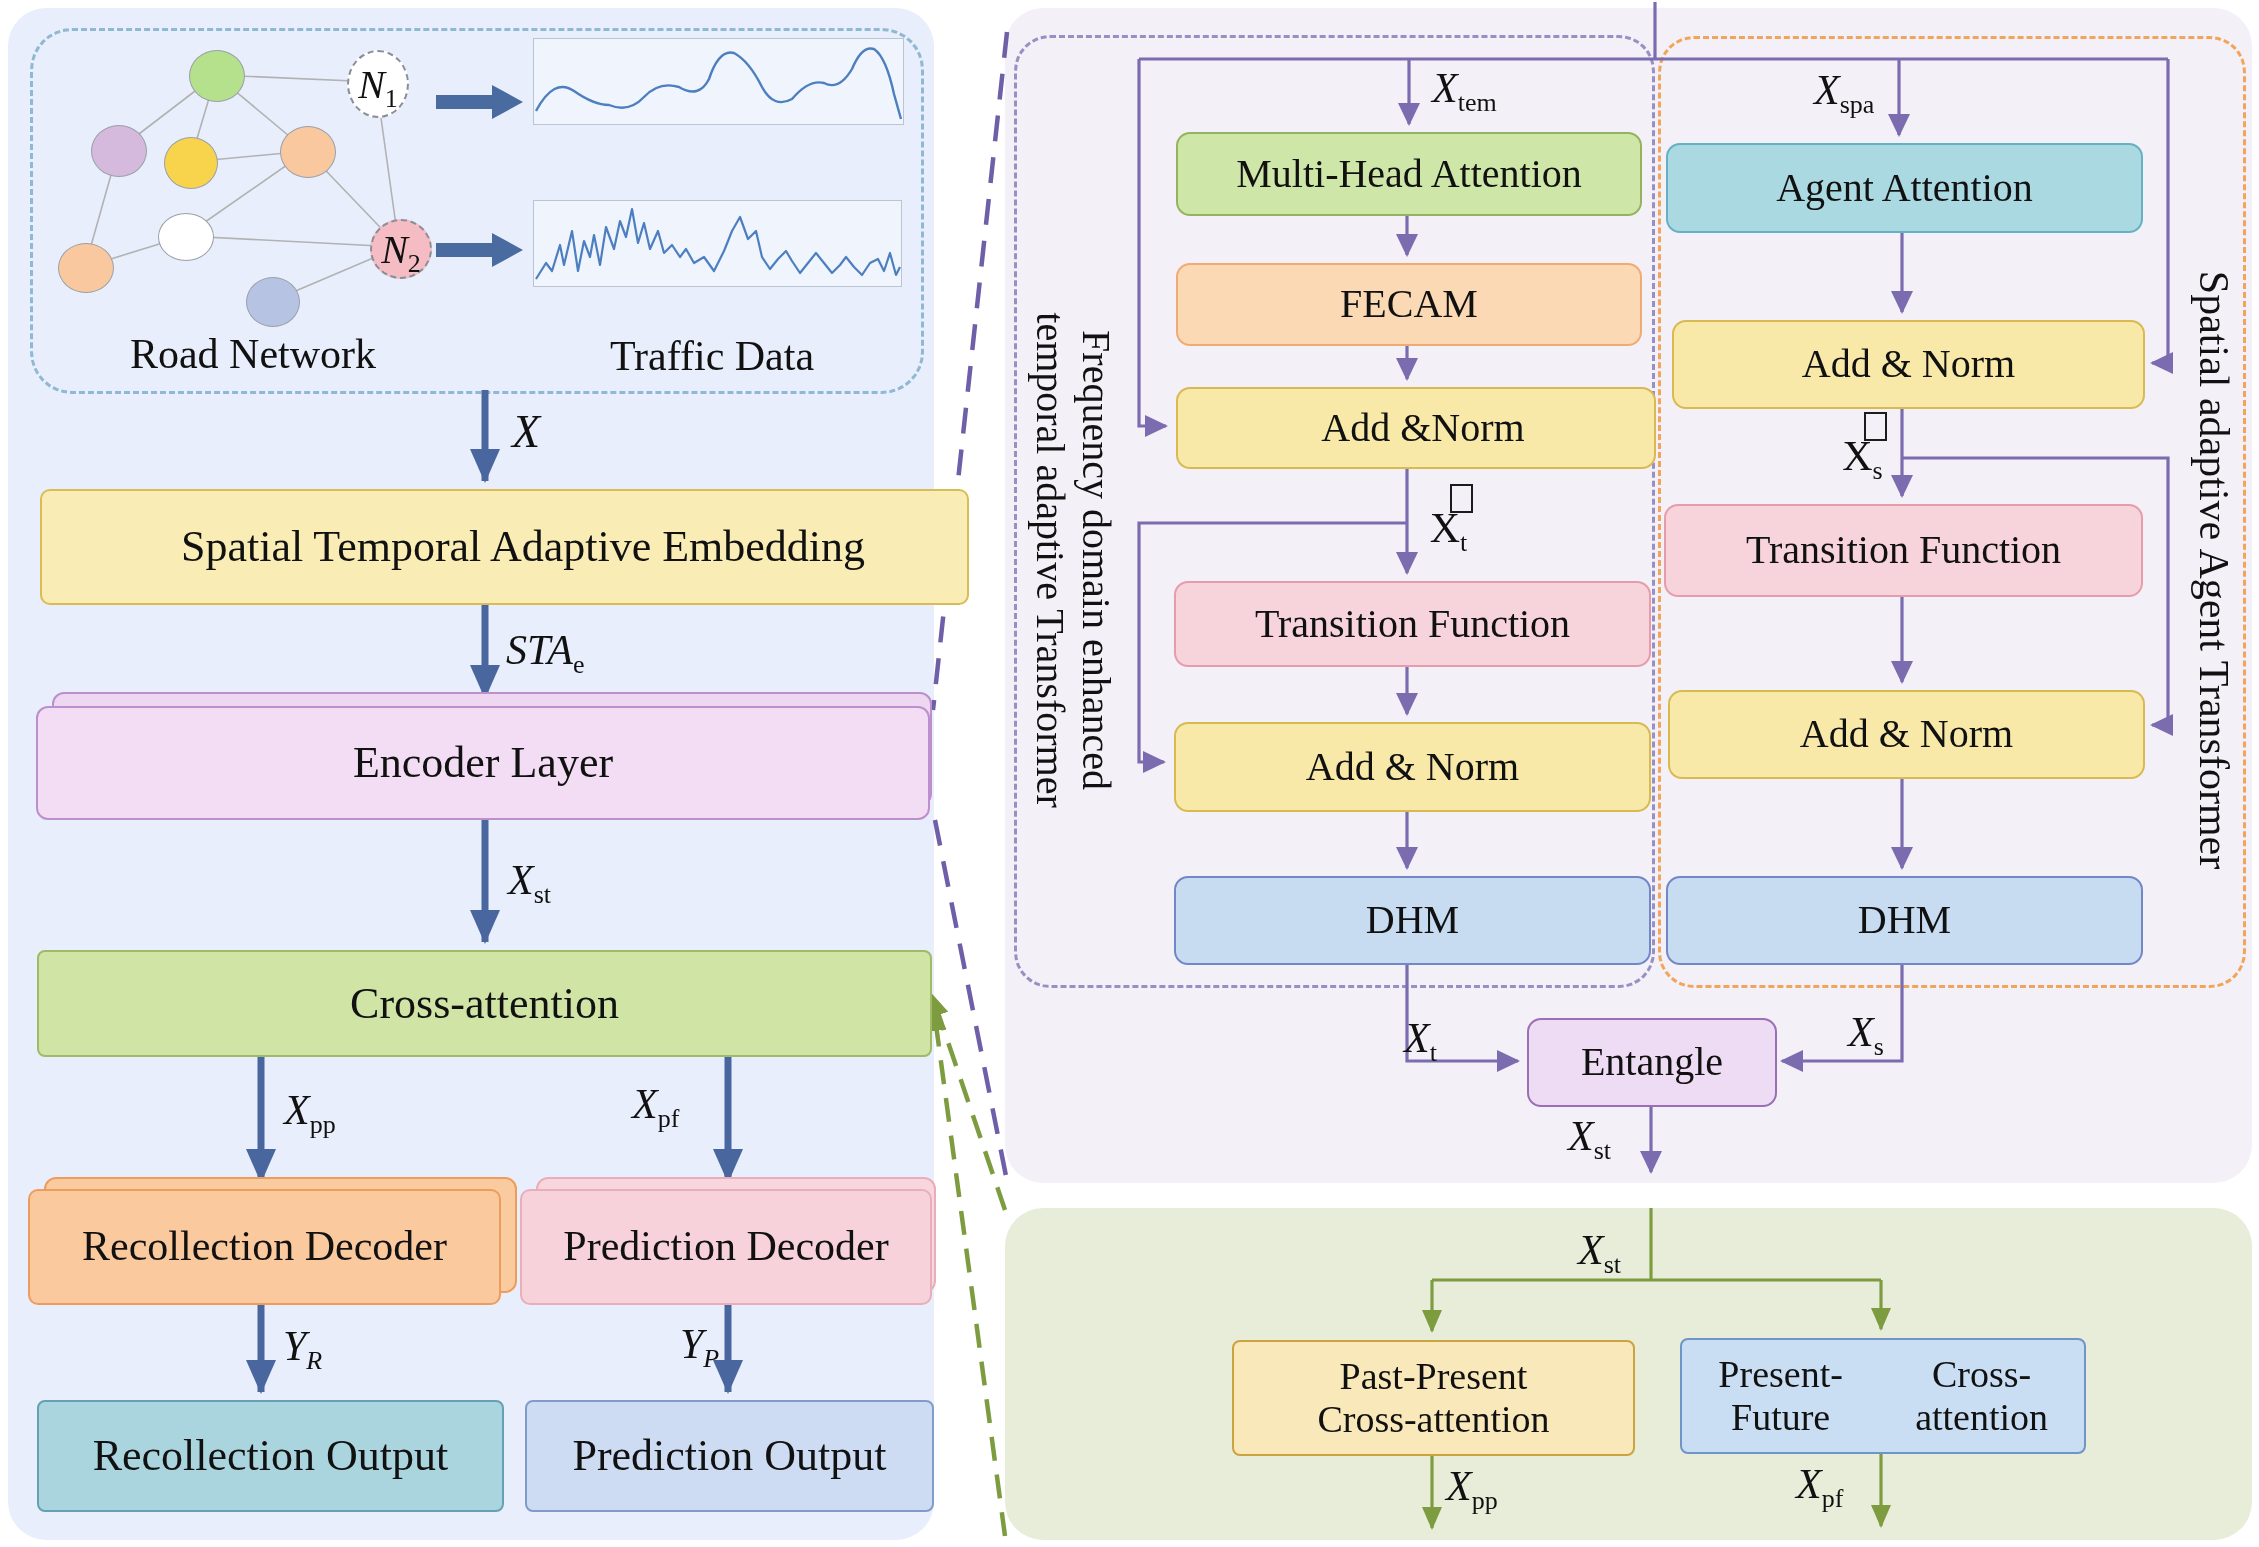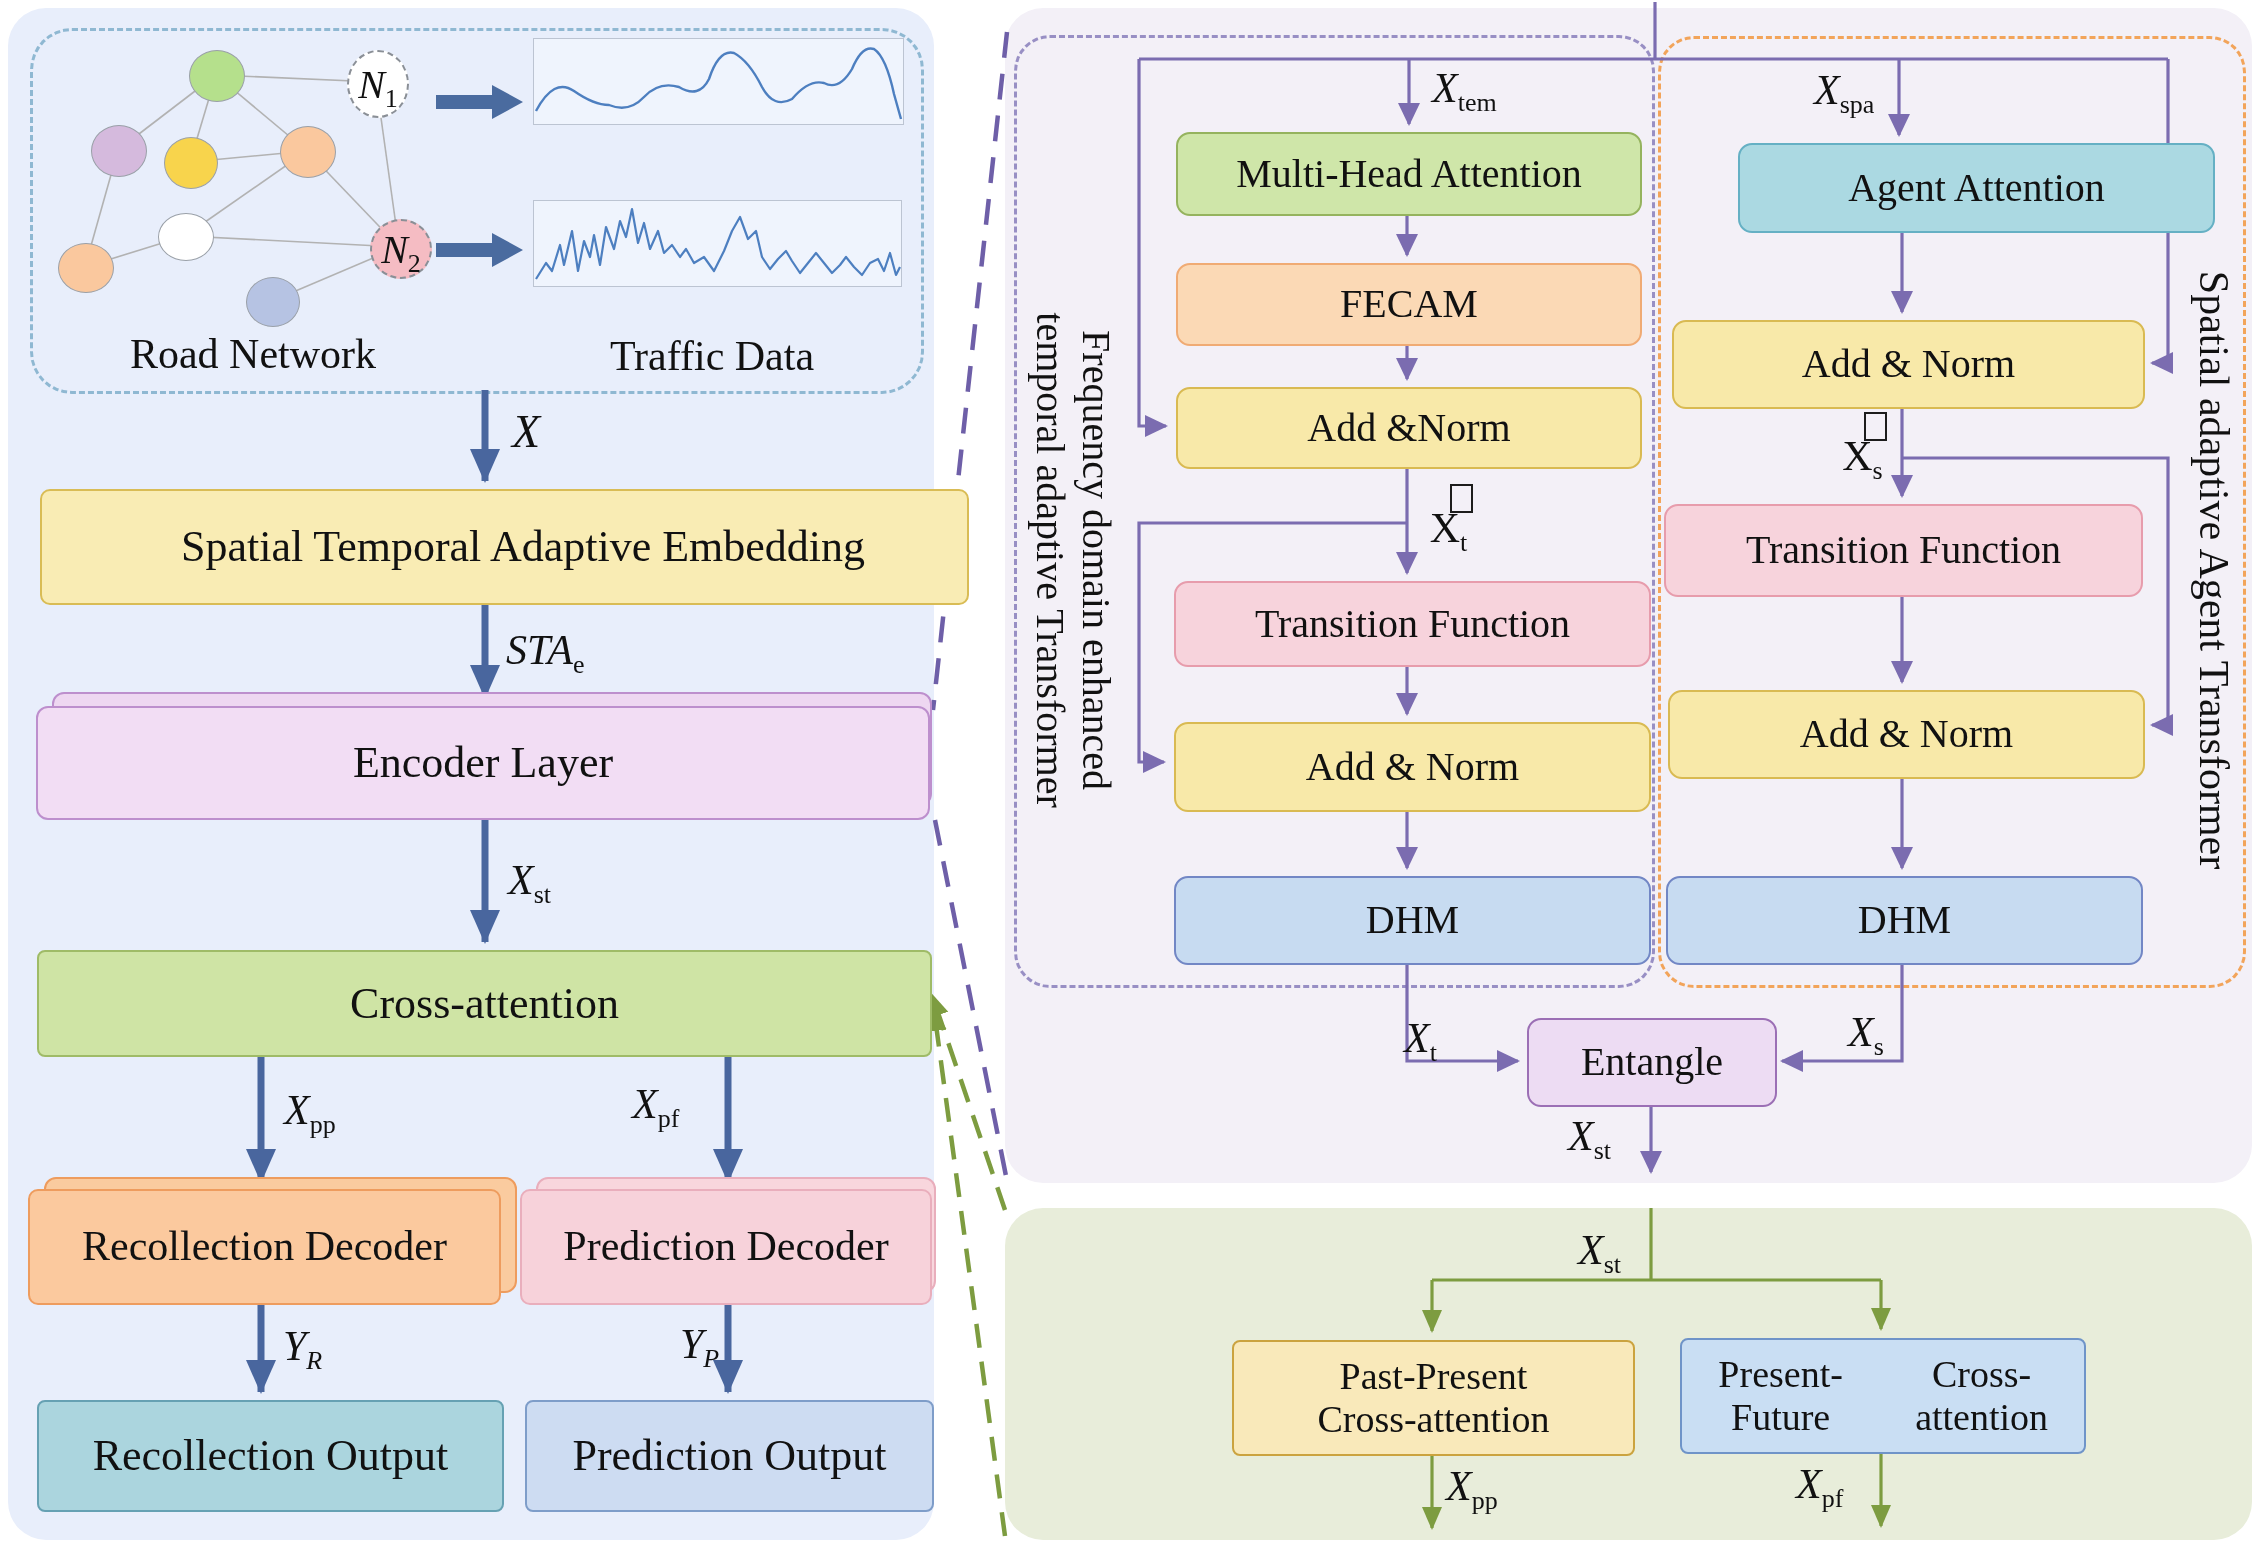--- a/index.html
+++ b/index.html
@@ -192,27 +192,27 @@
     <span style="display:block;">Frequency domain enhanced</span>
     <span style="display:block;">temporal  adaptive Transformer</span>
   </div>
   <div class="vlabel" style="left:1698px;top:546px;width:1030px;height:48px;font-size:42px;">Spatial  adaptive Agent Transformer</div>
 
   <div class="math" style="left:1432px;top:64px;"><span class="mi">X</span><sub class="">tem</sub></div>
   <div class="math" style="left:1814px;top:66px;"><span class="mi">X</span><sub class="">spa</sub></div>
 
   <div class="box rbox" style="left:1176px;top:132px;width:462px;height:80px;background:#cfe6a9;border:2px solid #95b35e;">Multi-Head Attention</div>
   <div class="box rbox" style="left:1176px;top:263px;width:462px;height:79px;background:#fbd9b5;border:2px solid #f0ab74;">FECAM</div>
-  <div class="box rbox" style="left:1176px;top:387px;width:462px;height:78px;background:#f8e9a9;border:2px solid #d9ba52;">Add &amp;Norm</div>
+  <div class="box rbox" style="left:1176px;top:387px;width:462px;height:78px;background:#f8e9a9;border:2px solid #d9ba52;padding-left:14px;">Add &amp;Norm</div>
   <div class="math upright" style="left:1424px;top:484px;"><span class="tofu"></span><span class="mi">X</span><sub class="">t</sub></div>
   <div class="box rbox" style="left:1174px;top:581px;width:473px;height:82px;background:#f7d3dc;border:2px solid #e79cac;">Transition Function</div>
   <div class="box rbox" style="left:1174px;top:722px;width:473px;height:86px;background:#f8e9a9;border:2px solid #d9ba52;">Add &amp; Norm</div>
   <div class="box rbox" style="left:1174px;top:876px;width:473px;height:85px;background:#c7dbf1;border:2px solid #7287c5;">DHM</div>
 
-  <div class="box rbox" style="left:1738px;top:143px;width:473px;height:86px;background:#abd9e2;border:2px solid #65b0c4;">Agent Attention</div>
+  <div class="box rbox" style="left:1666px;top:143px;width:473px;height:86px;background:#abd9e2;border:2px solid #65b0c4;">Agent Attention</div>
   <div class="box rbox" style="left:1672px;top:320px;width:469px;height:85px;background:#f8e9a9;border:2px solid #d9ba52;">Add &amp; Norm</div>
   <div class="math upright" style="left:1838px;top:412px;"><span class="tofu"></span><span class="mi">X</span><sub class="">s</sub></div>
   <div class="box rbox" style="left:1664px;top:504px;width:475px;height:89px;background:#f7d3dc;border:2px solid #e79cac;">Transition Function</div>
   <div class="box rbox" style="left:1668px;top:690px;width:473px;height:85px;background:#f8e9a9;border:2px solid #d9ba52;">Add &amp; Norm</div>
   <div class="box rbox" style="left:1666px;top:876px;width:473px;height:85px;background:#c7dbf1;border:2px solid #7287c5;">DHM</div>
 
   <div class="math" style="left:1404px;top:1014px;"><span class="mi">X</span><sub class="">t</sub></div>
   <div class="math" style="left:1848px;top:1008px;"><span class="mi">X</span><sub class="">s</sub></div>
   <div class="box" style="left:1527px;top:1018px;width:246px;height:85px;background:#eddcf3;border:2px solid #9b6fb5;border-radius:14px;font-size:40px;">Entangle</div>
   <div class="math" style="left:1568px;top:1112px;"><span class="mi">X</span><sub class="">st</sub></div>

